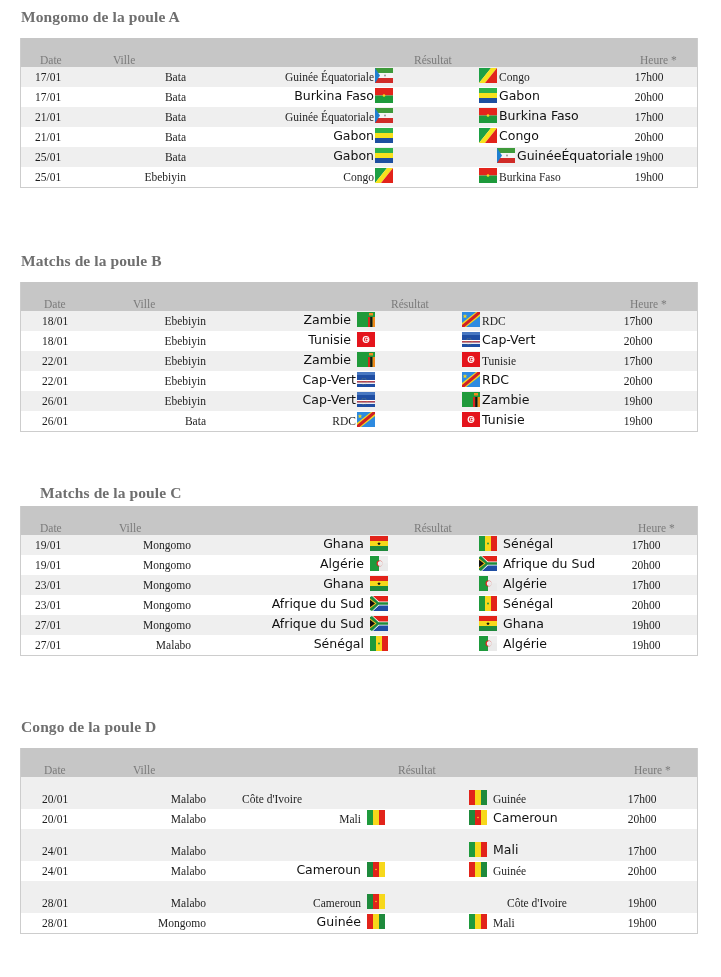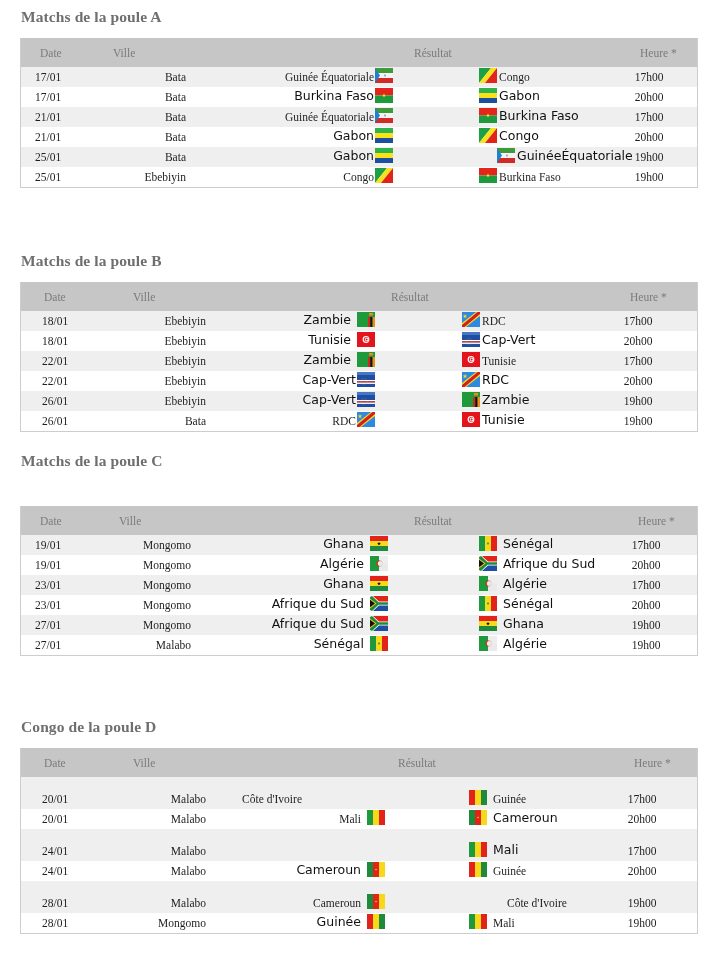--- a/index.html
+++ b/index.html
@@ -3,21 +3,21 @@
 <meta charset="utf-8">
 <style>
   html, body { margin: 0; padding: 0; background: #ffffff; }
   body { width: 721px; height: 977px; position: relative; overflow: hidden;
          font-family: "Liberation Serif", "DejaVu Serif", serif; color: #222; }
   .section-title { position: absolute; left: 21px; font-size: 15.5px; font-weight: bold;
                    color: #6f6f6f; letter-spacing: 0.1px; }
   .tbl { position: absolute; left: 20px; width: 678px; border: 1px solid #cdcdcd;
          border-top: none; box-sizing: border-box; }
   .thead { position: relative; background: #c6c6c6; height: 29px; }
-  .thead span { position: absolute; bottom: 8px; font-size: 11.5px; color: #7b7b7b; }
+  .thead span { position: absolute; bottom: 1px; font-size: 11.5px; color: #7b7b7b; }
   .row { position: relative; height: 20px; }
   .row.odd { background: #efefef; }
   .row.even { background: #ffffff; }
   .row.tall { height: 32px; }
   .cell { position: absolute; bottom: 4px; font-size: 11.5px; color: #1e1e1e; white-space: nowrap; }
   .c-date { left: 14px; }
   .c-ville { width: 120px; left: 45px; text-align: right; }
   .c-heure { left: 598px; width: 60px; text-align: center; }
   .home { position: absolute; right: 322px; bottom: 3px; display: flex; align-items: flex-end; white-space: nowrap; }
   .away { position: absolute; left: 457px; bottom: 3px; display: flex; align-items: flex-end; white-space: nowrap; }
@@ -27,21 +27,21 @@
   .home .gap { margin-left: 6px; }
   .away .flag { margin-right: 2px; }
   .away .gap { margin-right: 6px; }
   .flag { width: 18px; height: 15px; display: inline-block; flex: none; position: relative; overflow: hidden; margin-bottom: 1px; }
   .flag svg { display: block; width: 18px; height: 15px; }
 </style>
 </head>
 <body>
 
 <div id="root">
-  <div class="section-title" style="top: 8px;">Matchs de la poule A</div>
+  <div class="section-title" style="top: 8px;">Mongomo de la poule A</div>
   <div class="tbl" style="top: 38px;">
     <div class="thead">
       <span style="left:19px">Date</span>
       <span style="left:92px">Ville</span>
       <span class="h-res" style="left: 393px;">Résultat</span>
       <span style="left:619px">Heure *</span>
     </div>
     <div class="rows">
         <div class="row odd">
           <span class="cell c-date">17/01</span>
@@ -381,21 +381,21 @@
                 <circle cx="9.6" cy="7.5" r="1" fill="#e4141c"></circle>
               </svg>
             </span>
             <span class="tname sans">Tunisie</span>
           </div>
           <span class="cell c-heure" style="left: 587px;">19h00</span>
         </div>
       </div>
   </div>
 
-  <div class="section-title" style="top: 452px;">Matchs de la poule C</div>
+  <div class="section-title" style="top: 484px; margin-left: 19px;">Matchs de la poule C</div>
   <div class="tbl" style="top: 506px;">
     <div class="thead">
       <span style="left:19px">Date</span>
       <span style="left: 98px;">Ville</span>
       <span class="h-res" style="left: 393px;">Résultat</span>
       <span style="left: 617px;">Heure *</span>
     </div>
     <div class="rows">
         <div class="row odd">
           <span class="cell c-date">19/01</span>

